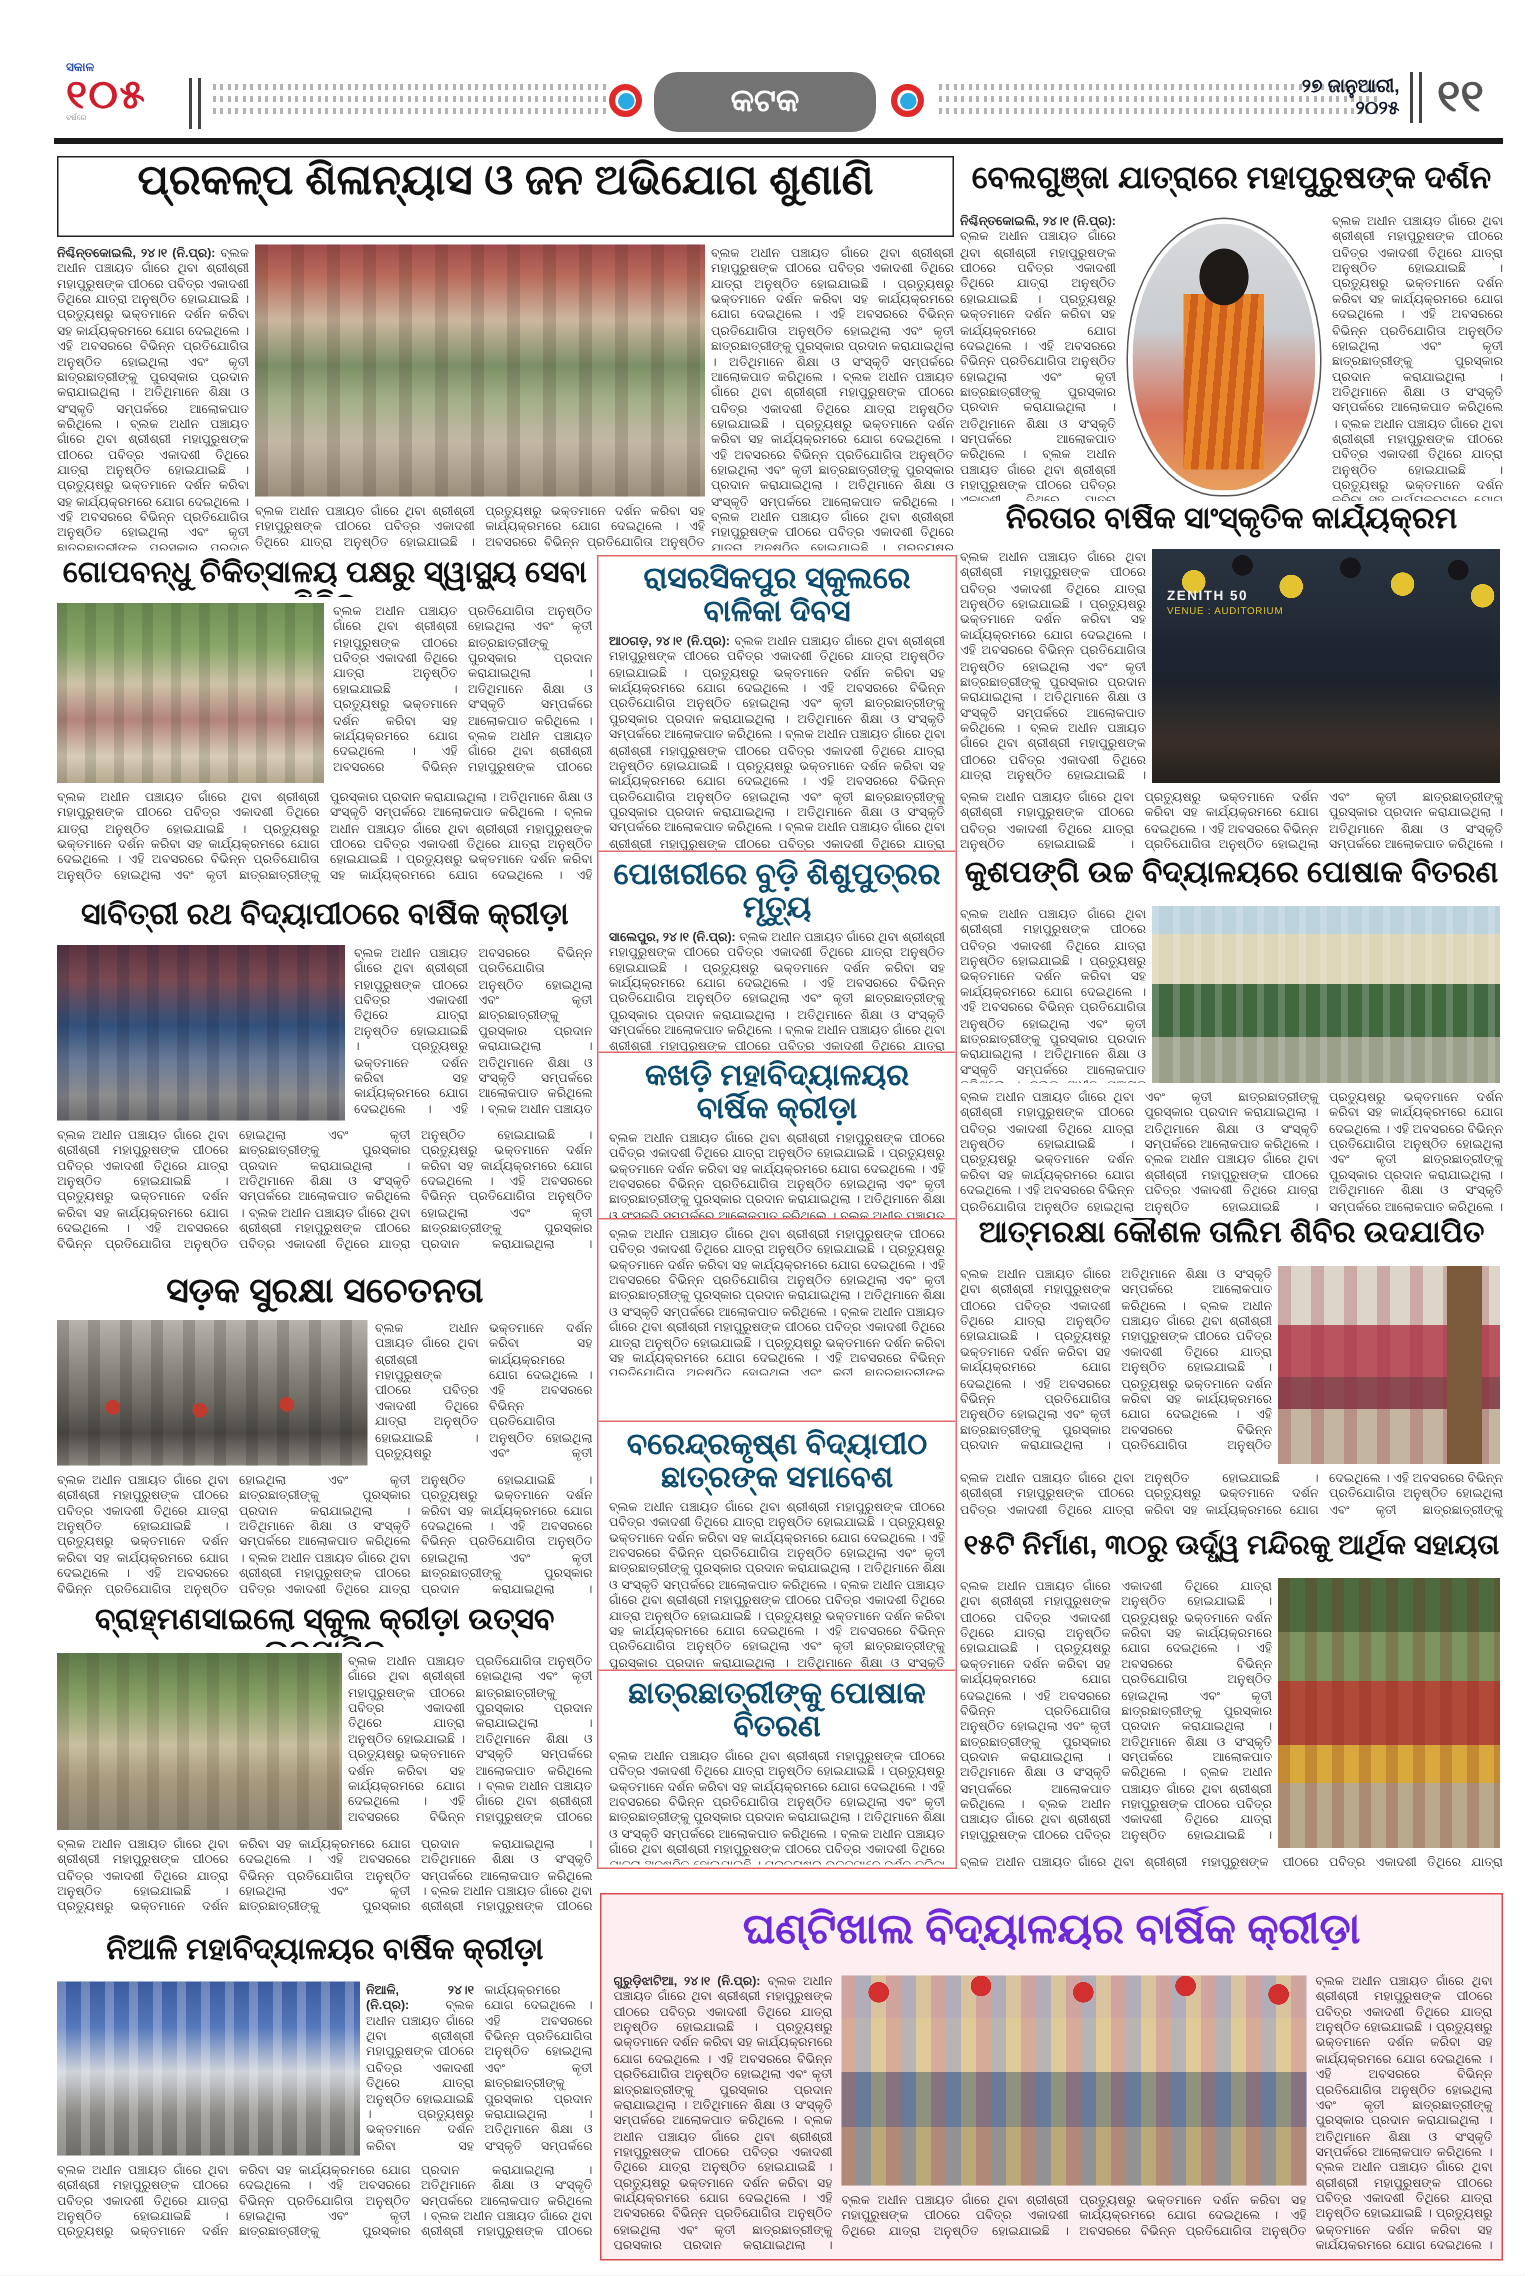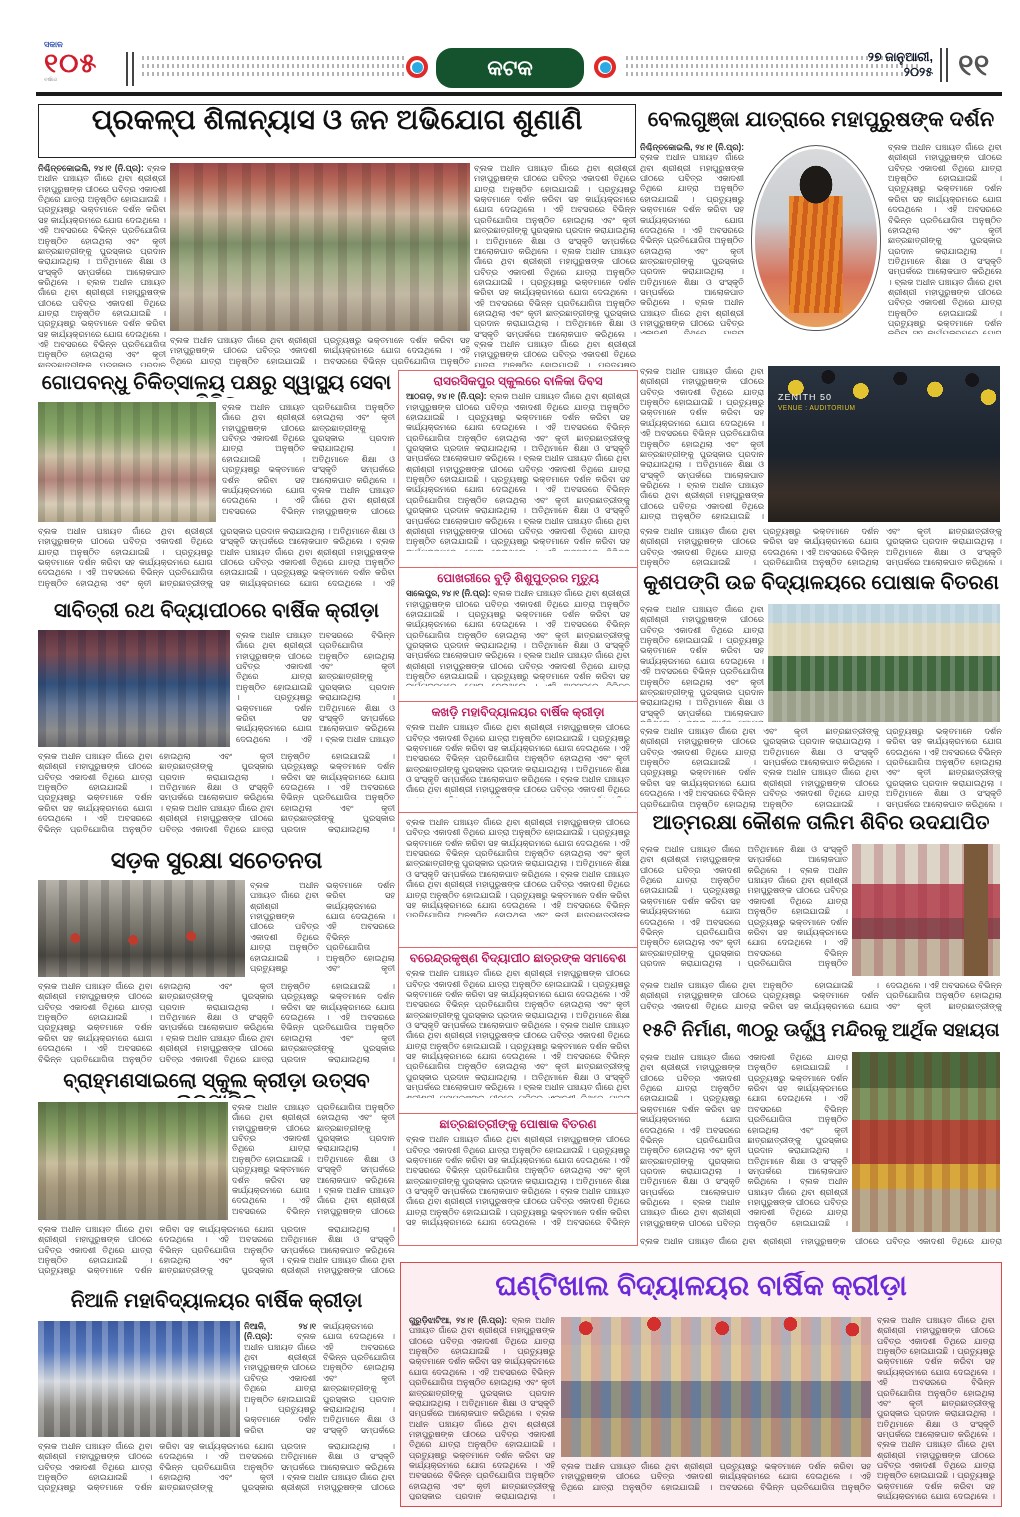--- a/index.html
+++ b/index.html
@@ -15,21 +15,21 @@
     height:20px;
     background-image:
       repeating-linear-gradient(90deg,#b3b3b3 0 2px,transparent 2px 5px),
       repeating-linear-gradient(90deg,#b3b3b3 0 2px,transparent 2px 5px),
       repeating-linear-gradient(90deg,#b3b3b3 0 2px,transparent 2px 5px);
     background-size:100% 4px,100% 4px,100% 4px;
     background-position:0 0,0 8px,0 16px;
     background-repeat:no-repeat,no-repeat,no-repeat;
   }
   .section-pill {
-    background:#14532d; border-radius:16px; color:#fff;
+    background:#737373; border-radius:16px; color:#fff;
     font-size:21px; font-weight:bold; text-align:center; line-height:40px;
   }
   .ring { width:22px; height:22px; border:4px solid #e02929; border-radius:50%;
           background:#fff; display:flex; align-items:center; justify-content:center; }
   .ring .dot { width:11px; height:11px; border-radius:50%; background:#29aae2; }
   .dbl-bar { width:8px; height:34px; border-left:2px solid #444; border-right:2px solid #444; }
   .masthead-top { color:#2a4fae; font-size:8px; font-weight:bold; }
   .masthead-main { color:#d01d2c; font-size:27px; font-weight:bold; letter-spacing:1px; line-height:26px; }
   .masthead-sub { color:#888; font-size:5px; }
   .hdr-date { font-size:12.5px; font-weight:bold; color:#0f172a; text-align:right; line-height:15px; }
@@ -42,21 +42,21 @@
     overflow:hidden; word-break:break-word;
   }
   .cols2 { column-count:2; column-gap:7px; }
   .cols3 { column-count:3; column-gap:7px; }
   .dateline { font-weight:bold; }
   .hl-box { border:1.2px solid #222; display:flex; justify-content:center; }
   
   #mid-box { border:1.5px solid #e06a6a; background:#fff; }
   .mid-sec { position:relative; padding:4px 7px 2px 7px; overflow:hidden; }
   .mid-sec + .mid-sec { border-top:1.5px solid #e06a6a; }
-  .mid-hl { font-size:12px; font-weight:bold; text-align:center; color:#be185d; margin-bottom:3px; line-height:1.1; }
+  .mid-hl { font-size:20px; font-weight:bold; text-align:center; color:#0c4a6e; margin-bottom:3px; line-height:1.1; }
   
   .photo { overflow:hidden; }
   .ph-prakalpa { background:
       repeating-linear-gradient(90deg,rgba(60,40,30,.18) 0 9px,transparent 9px 24px),
       linear-gradient(180deg,#9e4b4b 0,#b86a5a 12%,#cdb7a0 30%,#7d8f68 48%,#a4b089 62%,#c3b9a5 78%,#9b8f7c 100%); }
   .ph-health { background:
       repeating-linear-gradient(90deg,rgba(40,50,30,.16) 0 7px,transparent 7px 19px),
       linear-gradient(180deg,#6f8f55 0,#8aa86a 25%,#cfc3a8 45%,#b3847b 65%,#d8cdb8 85%,#b7a98f 100%); }
   .ph-savitri { background:
       repeating-linear-gradient(90deg,rgba(20,30,60,.2) 0 8px,transparent 8px 20px),
@@ -101,21 +101,21 @@
       repeating-linear-gradient(90deg,rgba(120,30,20,.22) 0 8px,transparent 8px 18px),
       linear-gradient(180deg,#4e6b3f 0 20%,#7d9460 20% 38%,#b24a3a 38% 62%,#d8a83c 62% 76%,#b9a98c 76% 100%); }
   .ph-ghanti { background:
       radial-gradient(circle 7px at 8% 8%,#d42f2f 96%,transparent),
       radial-gradient(circle 7px at 30% 5%,#d42f2f 96%,transparent),
       radial-gradient(circle 7px at 52% 8%,#d42f2f 96%,transparent),
       radial-gradient(circle 7px at 74% 5%,#d42f2f 96%,transparent),
       radial-gradient(circle 7px at 94% 9%,#d42f2f 96%,transparent),
       repeating-linear-gradient(90deg,rgba(180,40,40,.22) 0 10px,rgba(40,80,160,.22) 10px 20px,rgba(220,180,40,.22) 20px 30px),
       linear-gradient(180deg,#d8c8c0 0 20%,#e0d0b8 20% 46%,#7a8898 46% 72%,#b0a590 72% 100%); }
-  .zenith-t1 { color:#f2f2f2; font-size:9px; font-weight:normal; letter-spacing:1px; }
+  .zenith-t1 { color:#f2f2f2; font-size:9px; font-weight:bold; letter-spacing:1px; }
   .zenith-t2 { color:#e3c32f; font-size:6.5px; letter-spacing:.5px; }
   
   #ghanti-box { background:#fdeef2; border:1.8px solid #d94a4a; }
   #ghanti-box .hl { color:#6d28d9; }
 </style>
 </head>
 <body>
 
 <div id="page">
 
@@ -214,20 +214,21 @@
   </div>
 
   <div class="abs hl" style="left:640px;top:108px;width:362px;height:28px;font-size:21px;">ବେଲଗୁଞ୍ଜା ଯାତ୍ରାରେ ମହାପୁରୁଷଙ୍କ ଦର୍ଶନ</div>
   <div class="abs txt" style="left:640px;top:142px;width:104px;height:192px;">
     <span class="dateline">ନିଶ୍ଚିନ୍ତକୋଇଲି, ୨୪।୧ (ନି.ପ୍ର):</span>
     <span> ବ୍ଲକ ଅଧୀନ ପଞ୍ଚାୟତ ଗାଁରେ ଥିବା ଶ୍ରୀଶ୍ରୀ ମହାପୁରୁଷଙ୍କ ପୀଠରେ ପବିତ୍ର ଏକାଦଶୀ ତିଥିରେ ଯାତ୍ରା ଅନୁଷ୍ଠିତ ହୋଇଯାଇଛି । ପ୍ରତ୍ୟୁଷରୁ ଭକ୍ତମାନେ ଦର୍ଶନ କରିବା ସହ କାର୍ଯ୍ୟକ୍ରମରେ ଯୋଗ ଦେଇଥିଲେ । ଏହି ଅବସରରେ ବିଭିନ୍ନ ପ୍ରତିଯୋଗିତା ଅନୁଷ୍ଠିତ ହୋଇଥିଲା ଏବଂ କୃତୀ ଛାତ୍ରଛାତ୍ରୀଙ୍କୁ ପୁରସ୍କାର ପ୍ରଦାନ କରାଯାଇଥିଲା । ଅତିଥିମାନେ ଶିକ୍ଷା ଓ ସଂସ୍କୃତି ସମ୍ପର୍କରେ ଆଲୋକପାତ କରିଥିଲେ । ବ୍ଲକ ଅଧୀନ ପଞ୍ଚାୟତ ଗାଁରେ ଥିବା ଶ୍ରୀଶ୍ରୀ ମହାପୁରୁଷଙ୍କ ପୀଠରେ ପବିତ୍ର ଏକାଦଶୀ ତିଥିରେ ଯାତ୍ରା ଅନୁଷ୍ଠିତ ହୋଇଯାଇଛି । ପ୍ରତ୍ୟୁଷରୁ ଭକ୍ତମାନେ ଦର୍ଶନ କରିବା ସହ କାର୍ଯ୍ୟକ୍ରମରେ ଯୋଗ ଦେଇଥିଲେ । ଏହି ଅବସରରେ ବିଭିନ୍ନ ପ୍ରତିଯୋଗିତା ଅନୁଷ୍ଠିତ ହୋଇଥିଲା ଏବଂ କୃତୀ ଛାତ୍ରଛାତ୍ରୀଙ୍କୁ ପୁରସ୍କାର ପ୍ରଦାନ କରାଯାଇଥିଲା । ଅତିଥିମାନେ ଶିକ୍ଷା ଓ ସଂସ୍କୃତି ସମ୍ପର୍କରେ ଆଲୋକପାତ କରିଥିଲେ । </span>
   </div>
   <div class="abs photo ph-saint" style="left:752px;top:146px;width:128px;height:184px;"></div>
   <div class="abs txt" style="left:888px;top:142px;width:114px;height:192px;"><span> ବ୍ଲକ ଅଧୀନ ପଞ୍ଚାୟତ ଗାଁରେ ଥିବା ଶ୍ରୀଶ୍ରୀ ମହାପୁରୁଷଙ୍କ ପୀଠରେ ପବିତ୍ର ଏକାଦଶୀ ତିଥିରେ ଯାତ୍ରା ଅନୁଷ୍ଠିତ ହୋଇଯାଇଛି । ପ୍ରତ୍ୟୁଷରୁ ଭକ୍ତମାନେ ଦର୍ଶନ କରିବା ସହ କାର୍ଯ୍ୟକ୍ରମରେ ଯୋଗ ଦେଇଥିଲେ । ଏହି ଅବସରରେ ବିଭିନ୍ନ ପ୍ରତିଯୋଗିତା ଅନୁଷ୍ଠିତ ହୋଇଥିଲା ଏବଂ କୃତୀ ଛାତ୍ରଛାତ୍ରୀଙ୍କୁ ପୁରସ୍କାର ପ୍ରଦାନ କରାଯାଇଥିଲା । ଅତିଥିମାନେ ଶିକ୍ଷା ଓ ସଂସ୍କୃତି ସମ୍ପର୍କରେ ଆଲୋକପାତ କରିଥିଲେ । ବ୍ଲକ ଅଧୀନ ପଞ୍ଚାୟତ ଗାଁରେ ଥିବା ଶ୍ରୀଶ୍ରୀ ମହାପୁରୁଷଙ୍କ ପୀଠରେ ପବିତ୍ର ଏକାଦଶୀ ତିଥିରେ ଯାତ୍ରା ଅନୁଷ୍ଠିତ ହୋଇଯାଇଛି । ପ୍ରତ୍ୟୁଷରୁ ଭକ୍ତମାନେ ଦର୍ଶନ କରିବା ସହ କାର୍ଯ୍ୟକ୍ରମରେ ଯୋଗ ଦେଇଥିଲେ । ଏହି ଅବସରରେ ବିଭିନ୍ନ ପ୍ରତିଯୋଗିତା ଅନୁଷ୍ଠିତ ହୋଇଥିଲା ଏବଂ କୃତୀ ଛାତ୍ରଛାତ୍ରୀଙ୍କୁ ପୁରସ୍କାର ପ୍ରଦାନ କରାଯାଇଥିଲା । ଅତିଥିମାନେ ଶିକ୍ଷା ଓ ସଂସ୍କୃତି ସମ୍ପର୍କରେ ଆଲୋକପାତ କରିଥିଲେ । </span></div>
 
+  <div class="abs hl" style="left:640px;top:336px;width:362px;height:26px;font-size:20px;">ନିରତାର ବାର୍ଷିକ ସାଂସ୍କୃତିକ କାର୍ଯ୍ୟକ୍ରମ</div>
   <div class="abs txt" style="left:640px;top:366px;width:124px;height:156px;"><span> ବ୍ଲକ ଅଧୀନ ପଞ୍ଚାୟତ ଗାଁରେ ଥିବା ଶ୍ରୀଶ୍ରୀ ମହାପୁରୁଷଙ୍କ ପୀଠରେ ପବିତ୍ର ଏକାଦଶୀ ତିଥିରେ ଯାତ୍ରା ଅନୁଷ୍ଠିତ ହୋଇଯାଇଛି । ପ୍ରତ୍ୟୁଷରୁ ଭକ୍ତମାନେ ଦର୍ଶନ କରିବା ସହ କାର୍ଯ୍ୟକ୍ରମରେ ଯୋଗ ଦେଇଥିଲେ । ଏହି ଅବସରରେ ବିଭିନ୍ନ ପ୍ରତିଯୋଗିତା ଅନୁଷ୍ଠିତ ହୋଇଥିଲା ଏବଂ କୃତୀ ଛାତ୍ରଛାତ୍ରୀଙ୍କୁ ପୁରସ୍କାର ପ୍ରଦାନ କରାଯାଇଥିଲା । ଅତିଥିମାନେ ଶିକ୍ଷା ଓ ସଂସ୍କୃତି ସମ୍ପର୍କରେ ଆଲୋକପାତ କରିଥିଲେ । ବ୍ଲକ ଅଧୀନ ପଞ୍ଚାୟତ ଗାଁରେ ଥିବା ଶ୍ରୀଶ୍ରୀ ମହାପୁରୁଷଙ୍କ ପୀଠରେ ପବିତ୍ର ଏକାଦଶୀ ତିଥିରେ ଯାତ୍ରା ଅନୁଷ୍ଠିତ ହୋଇଯାଇଛି । ପ୍ରତ୍ୟୁଷରୁ ଭକ୍ତମାନେ ଦର୍ଶନ କରିବା ସହ କାର୍ଯ୍ୟକ୍ରମରେ ଯୋଗ ଦେଇଥିଲେ । ଏହି ଅବସରରେ ବିଭିନ୍ନ ପ୍ରତିଯୋଗିତା ଅନୁଷ୍ଠିତ ହୋଇଥିଲା ଏବଂ କୃତୀ ଛାତ୍ରଛାତ୍ରୀଙ୍କୁ ପୁରସ୍କାର ପ୍ରଦାନ କରାଯାଇଥିଲା । ଅତିଥିମାନେ ଶିକ୍ଷା ଓ ସଂସ୍କୃତି ସମ୍ପର୍କରେ ଆଲୋକପାତ କରିଥିଲେ । ବ୍ଲକ ଅଧୀନ ପଞ୍ଚାୟତ ଗାଁରେ ଥିବା ଶ୍ରୀଶ୍ରୀ ମହାପୁରୁଷଙ୍କ ପୀଠରେ ପବିତ୍ର ଏକାଦଶୀ ତିଥିରେ ଯାତ୍ରା ଅନୁଷ୍ଠିତ ହୋଇଯାଇଛି । ପ୍ରତ୍ୟୁଷରୁ ଭକ୍ତମାନେ ଦର୍ଶନ କରିବା ସହ କାର୍ଯ୍ୟକ୍ରମରେ ଯୋଗ ଦେଇଥିଲେ । ଏହି ଅବସରରେ ବିଭିନ୍ନ ପ୍ରତିଯୋଗିତା ଅନୁଷ୍ଠିତ ହୋଇଥିଲା ଏବଂ କୃତୀ ଛାତ୍ରଛାତ୍ରୀଙ୍କୁ ପୁରସ୍କାର ପ୍ରଦାନ କରାଯାଇଥିଲା । ଅତିଥିମାନେ ଶିକ୍ଷା ଓ ସଂସ୍କୃତି ସମ୍ପର୍କରେ ଆଲୋକପାତ କରିଥିଲେ । </span></div>
   <div class="abs photo ph-zenith" style="left:768px;top:366px;width:232px;height:156px;">
     <div class="zenith-t1" style="margin:26px 0 0 10px;">ZENITH 50</div>
     <div class="zenith-t2" style="margin:2px 0 0 10px;">VENUE : AUDITORIUM</div>
   </div>
   <div class="abs txt cols3" style="left:640px;top:526px;width:362px;height:44px;"><span> ବ୍ଲକ ଅଧୀନ ପଞ୍ଚାୟତ ଗାଁରେ ଥିବା ଶ୍ରୀଶ୍ରୀ ମହାପୁରୁଷଙ୍କ ପୀଠରେ ପବିତ୍ର ଏକାଦଶୀ ତିଥିରେ ଯାତ୍ରା ଅନୁଷ୍ଠିତ ହୋଇଯାଇଛି । ପ୍ରତ୍ୟୁଷରୁ ଭକ୍ତମାନେ ଦର୍ଶନ କରିବା ସହ କାର୍ଯ୍ୟକ୍ରମରେ ଯୋଗ ଦେଇଥିଲେ । ଏହି ଅବସରରେ ବିଭିନ୍ନ ପ୍ରତିଯୋଗିତା ଅନୁଷ୍ଠିତ ହୋଇଥିଲା ଏବଂ କୃତୀ ଛାତ୍ରଛାତ୍ରୀଙ୍କୁ ପୁରସ୍କାର ପ୍ରଦାନ କରାଯାଇଥିଲା । ଅତିଥିମାନେ ଶିକ୍ଷା ଓ ସଂସ୍କୃତି ସମ୍ପର୍କରେ ଆଲୋକପାତ କରିଥିଲେ । ବ୍ଲକ ଅଧୀନ ପଞ୍ଚାୟତ ଗାଁରେ ଥିବା ଶ୍ରୀଶ୍ରୀ ମହାପୁରୁଷଙ୍କ ପୀଠରେ ପବିତ୍ର ଏକାଦଶୀ ତିଥିରେ ଯାତ୍ରା ଅନୁଷ୍ଠିତ ହୋଇଯାଇଛି । ପ୍ରତ୍ୟୁଷରୁ ଭକ୍ତମାନେ ଦର୍ଶନ କରିବା ସହ କାର୍ଯ୍ୟକ୍ରମରେ ଯୋଗ ଦେଇଥିଲେ । ଏହି ଅବସରରେ ବିଭିନ୍ନ ପ୍ରତିଯୋଗିତା ଅନୁଷ୍ଠିତ ହୋଇଥିଲା ଏବଂ କୃତୀ ଛାତ୍ରଛାତ୍ରୀଙ୍କୁ ପୁରସ୍କାର ପ୍ରଦାନ କରାଯାଇଥିଲା । ଅତିଥିମାନେ ଶିକ୍ଷା ଓ ସଂସ୍କୃତି ସମ୍ପର୍କରେ ଆଲୋକପାତ କରିଥିଲେ । </span></div>
 
   <div class="abs hl" style="left:640px;top:572px;width:362px;height:28px;font-size:20px;">କୁଶପଙ୍ଗି ଉଚ୍ଚ ବିଦ୍ୟାଳୟରେ ପୋଷାକ ବିତରଣ</div>
   <div class="abs txt" style="left:640px;top:604px;width:124px;height:118px;"><span> ବ୍ଲକ ଅଧୀନ ପଞ୍ଚାୟତ ଗାଁରେ ଥିବା ଶ୍ରୀଶ୍ରୀ ମହାପୁରୁଷଙ୍କ ପୀଠରେ ପବିତ୍ର ଏକାଦଶୀ ତିଥିରେ ଯାତ୍ରା ଅନୁଷ୍ଠିତ ହୋଇଯାଇଛି । ପ୍ରତ୍ୟୁଷରୁ ଭକ୍ତମାନେ ଦର୍ଶନ କରିବା ସହ କାର୍ଯ୍ୟକ୍ରମରେ ଯୋଗ ଦେଇଥିଲେ । ଏହି ଅବସରରେ ବିଭିନ୍ନ ପ୍ରତିଯୋଗିତା ଅନୁଷ୍ଠିତ ହୋଇଥିଲା ଏବଂ କୃତୀ ଛାତ୍ରଛାତ୍ରୀଙ୍କୁ ପୁରସ୍କାର ପ୍ରଦାନ କରାଯାଇଥିଲା । ଅତିଥିମାନେ ଶିକ୍ଷା ଓ ସଂସ୍କୃତି ସମ୍ପର୍କରେ ଆଲୋକପାତ କରିଥିଲେ । ବ୍ଲକ ଅଧୀନ ପଞ୍ଚାୟତ ଗାଁରେ ଥିବା ଶ୍ରୀଶ୍ରୀ ମହାପୁରୁଷଙ୍କ ପୀଠରେ ପବିତ୍ର ଏକାଦଶୀ ତିଥିରେ ଯାତ୍ରା ଅନୁଷ୍ଠିତ ହୋଇଯାଇଛି । ପ୍ରତ୍ୟୁଷରୁ ଭକ୍ତମାନେ ଦର୍ଶନ କରିବା ସହ କାର୍ଯ୍ୟକ୍ରମରେ ଯୋଗ ଦେଇଥିଲେ । ଏହି ଅବସରରେ ବିଭିନ୍ନ ପ୍ରତିଯୋଗିତା ଅନୁଷ୍ଠିତ ହୋଇଥିଲା ଏବଂ କୃତୀ ଛାତ୍ରଛାତ୍ରୀଙ୍କୁ ପୁରସ୍କାର ପ୍ରଦାନ କରାଯାଇଥିଲା । ଅତିଥିମାନେ ଶିକ୍ଷା ଓ ସଂସ୍କୃତି ସମ୍ପର୍କରେ ଆଲୋକପାତ କରିଥିଲେ । </span></div>
   <div class="abs photo ph-kushpangi" style="left:768px;top:604px;width:232px;height:118px;"></div>

